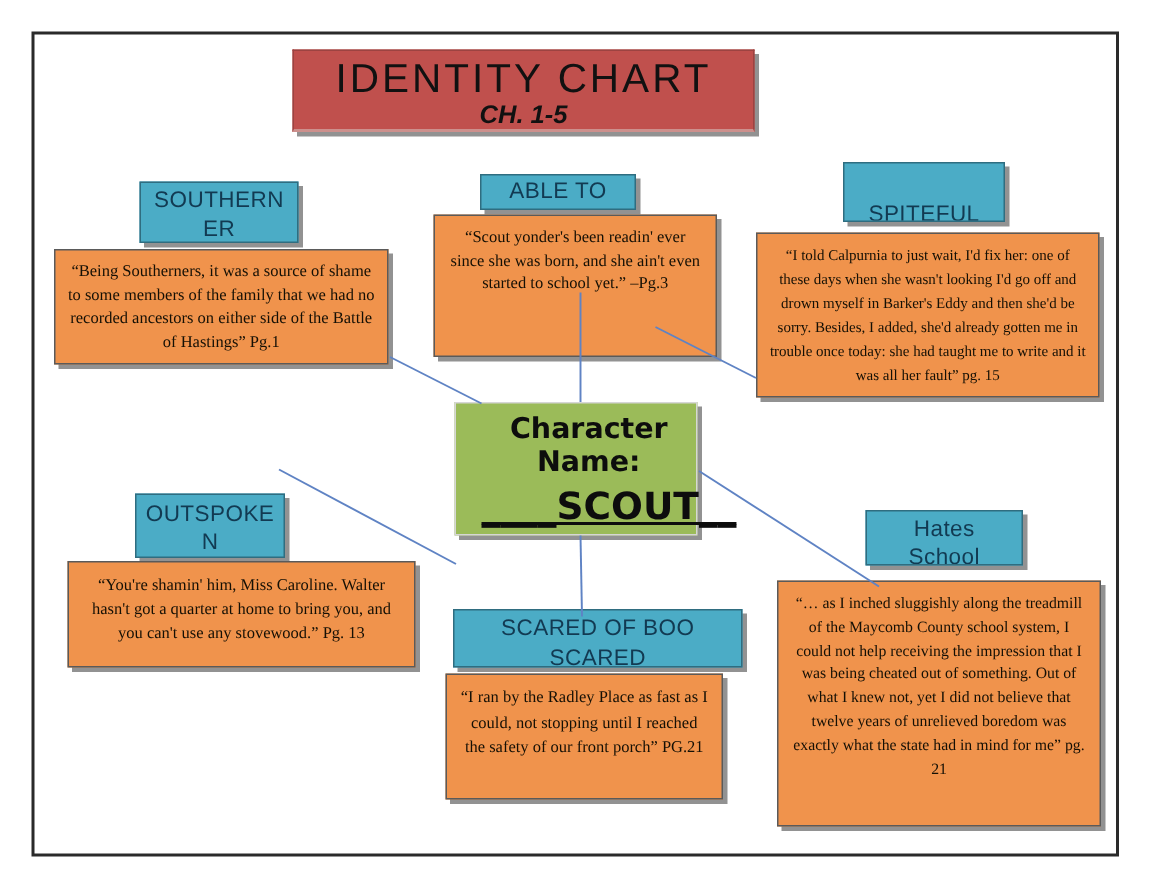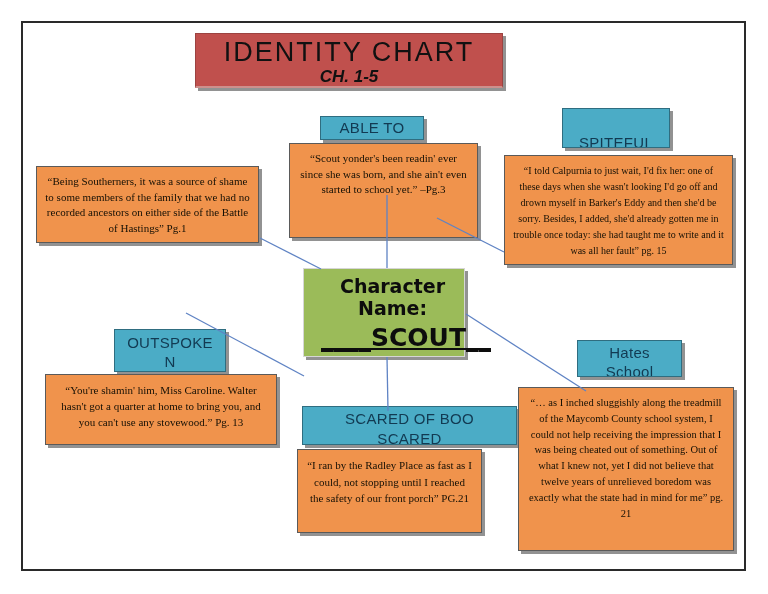--- a/index.html
+++ b/index.html
@@ -26,22 +26,22 @@
   
   .label-box{
     background:var(--teal);border:1px solid #2f6d80;
     color:var(--labelText);text-align:center;overflow:hidden;
     font-size:15px;letter-spacing:.3px;
   }
   .label-box span{display:block;}
   .lb-southerner{left:93px;top:121px;width:106px;height:41px;line-height:19px;padding-top:2px;}
   .lb-ableto{left:320px;top:116px;width:104px;height:24px;line-height:22px;}
   .lb-spiteful{left:562px;top:108px;width:108px;height:40px;line-height:20px;padding-top:24px;}
-  .lb-outspoken{left:90px;top:329px;width:112px;height:43px;line-height:19px;padding-top:3px;margin-left:24px;}
-  .lb-scared{left:302px;top:406px;width:215px;height:39px;line-height:20px;padding-top:2px;}
+  .lb-outspoken{left:90px;top:329px;width:100px;height:43px;line-height:19px;padding-top:3px;}
+  .lb-scared{left:302px;top:406px;width:193px;height:39px;line-height:20px;padding-top:2px;}
   .lb-hates{left:577px;top:340px;width:105px;height:37px;line-height:19px;padding-top:2px;}
 
   
   .quote-box{
     background:var(--orange);border:1px solid #5a5a5a;
     color:#151005;text-align:center;overflow:hidden;
     font-family:"Liberation Serif",serif;padding:7px 8px;
   }
   .qb-southerner{left:36px;top:166px;width:223px;height:77px;font-size:11px;line-height:15.5px;}
   .qb-ableto{left:289px;top:143px;width:189px;height:95px;font-size:11px;line-height:15.5px;}
@@ -72,20 +72,24 @@
 
 <div class="stage">
 
   <div class="page-border"></div>
 
   <div class="box title-box shadowed">
     <div class="title-main">IDENTITY CHART</div>
     <div class="title-sub">CH. 1-5</div>
   </div>
 
+  <div class="box label-box shadowed lb-southerner">
+    <span>SOUTHERN</span>
+    <span>ER</span>
+  </div>
   <div class="box quote-box shadowed qb-southerner">
     <span>“Being Southerners, it was a source of shame to some members of the family that we had no recorded ancestors on either side of the Battle of Hastings” Pg.1</span>
   </div>
 
   <div class="box label-box shadowed lb-ableto">
     <span>ABLE TO</span>
   </div>
   <div class="box quote-box shadowed qb-ableto">
     <span>“Scout yonder's been readin' ever since she was born, and she ain't even started to school yet.” –Pg.3</span>
   </div>

